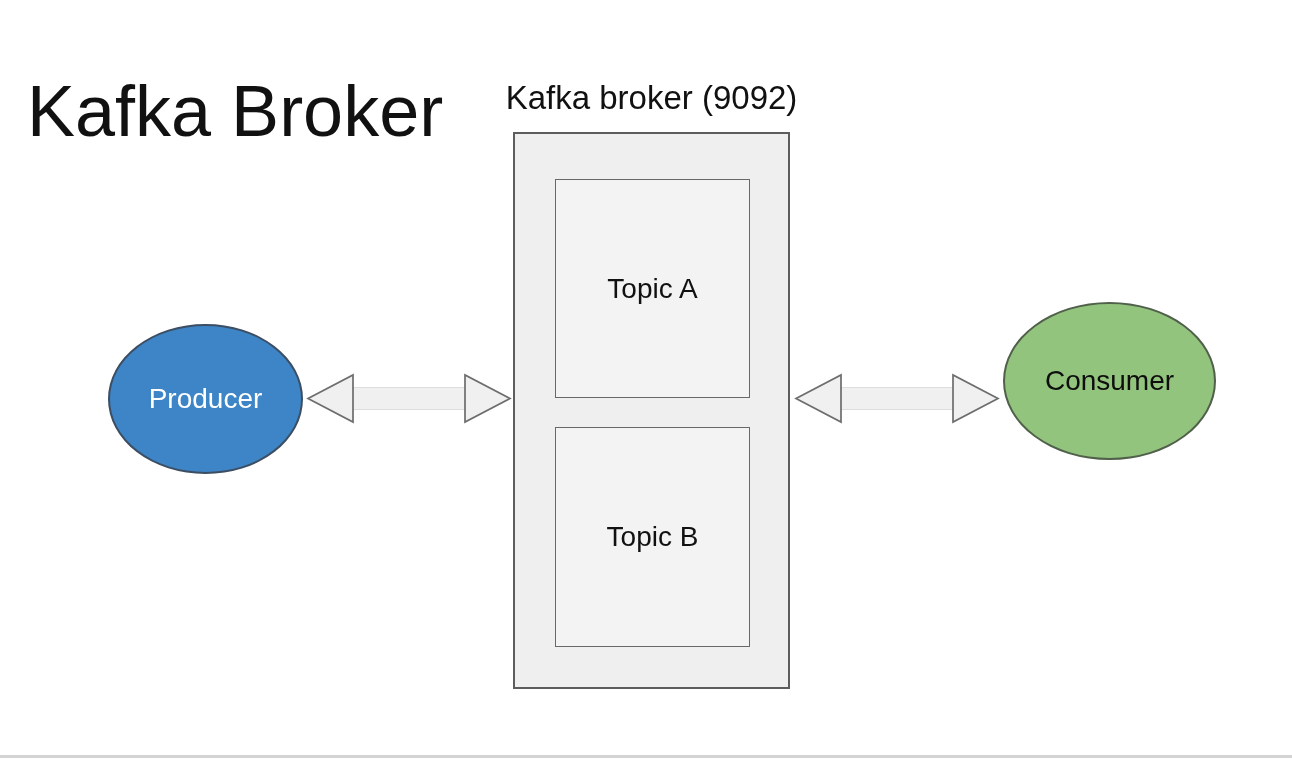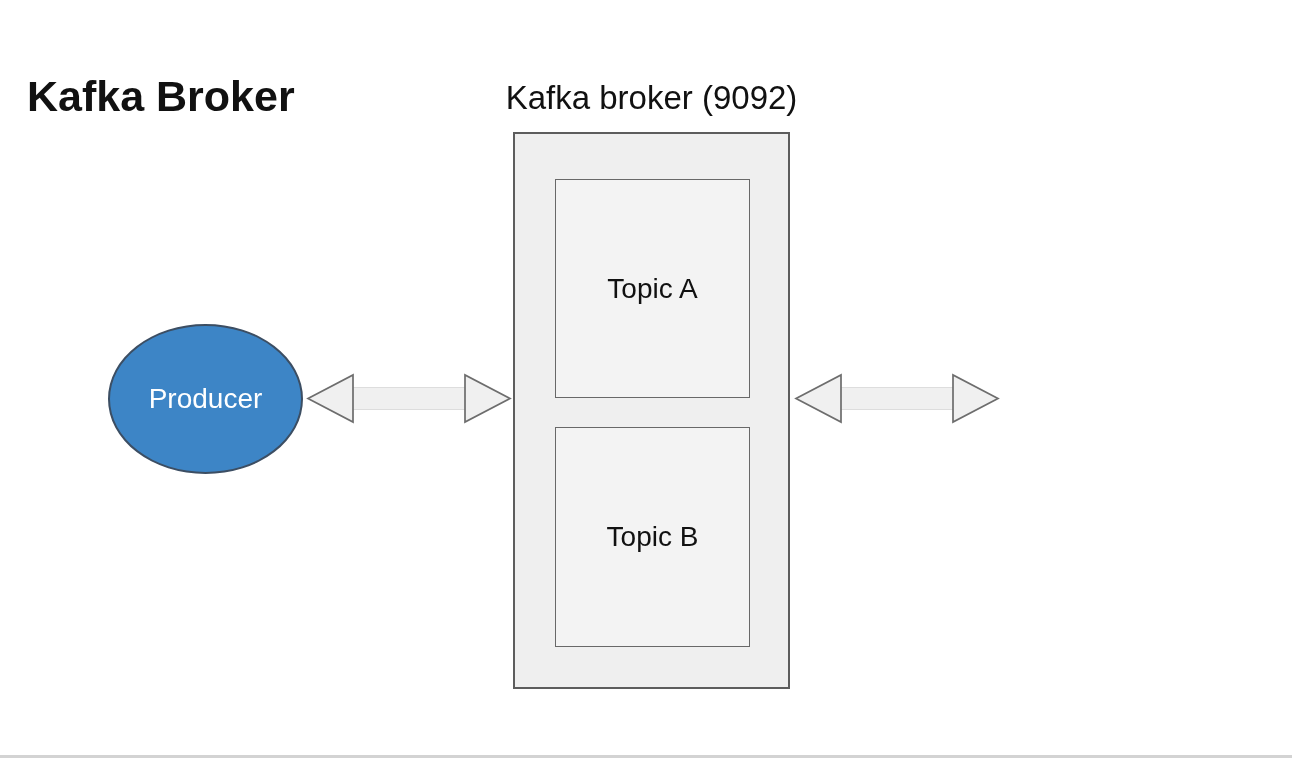--- a/index.html
+++ b/index.html
@@ -17,25 +17,24 @@
   .canvas {
     position: relative;
     width: 1292px;
     height: 766px;
     background: var(--background);
     overflow: hidden;
   }
   .slide-title {
     position: absolute;
     left: 27px; top: 74px;
-    font-size: 43px;
+    font-size: 72px;
     line-height: 1.05;
     color: var(--text);
     white-space: nowrap;
-    font-weight: bold;
   }
   .broker-label {
     position: absolute;
     left: 493px; top: 79px; width: 317px;
     text-align: center;
     font-size: 33px;
     color: var(--text);
     white-space: nowrap;
   }
   .broker-box {
@@ -103,20 +102,23 @@
   </div>
 
   <div class="topic-box topic-b">
     <span>Topic B</span>
   </div>
 
   <div class="node producer">
     <span>Producer</span>
   </div>
 
+  <div class="node consumer">
+    <span>Consumer</span>
+  </div>
 
   <div class="arrow arrow-left">
     <svg viewBox="0 0 206 52" aria-hidden="true">
       <rect class="shaft" x="45" y="15" width="116" height="22"></rect>
       <polygon class="head" points="2,26 47,2.5 47,49.5"></polygon>
       <polygon class="head" points="204,26 159,2.5 159,49.5"></polygon>
     </svg>
   </div>
 
   <div class="arrow arrow-right">

